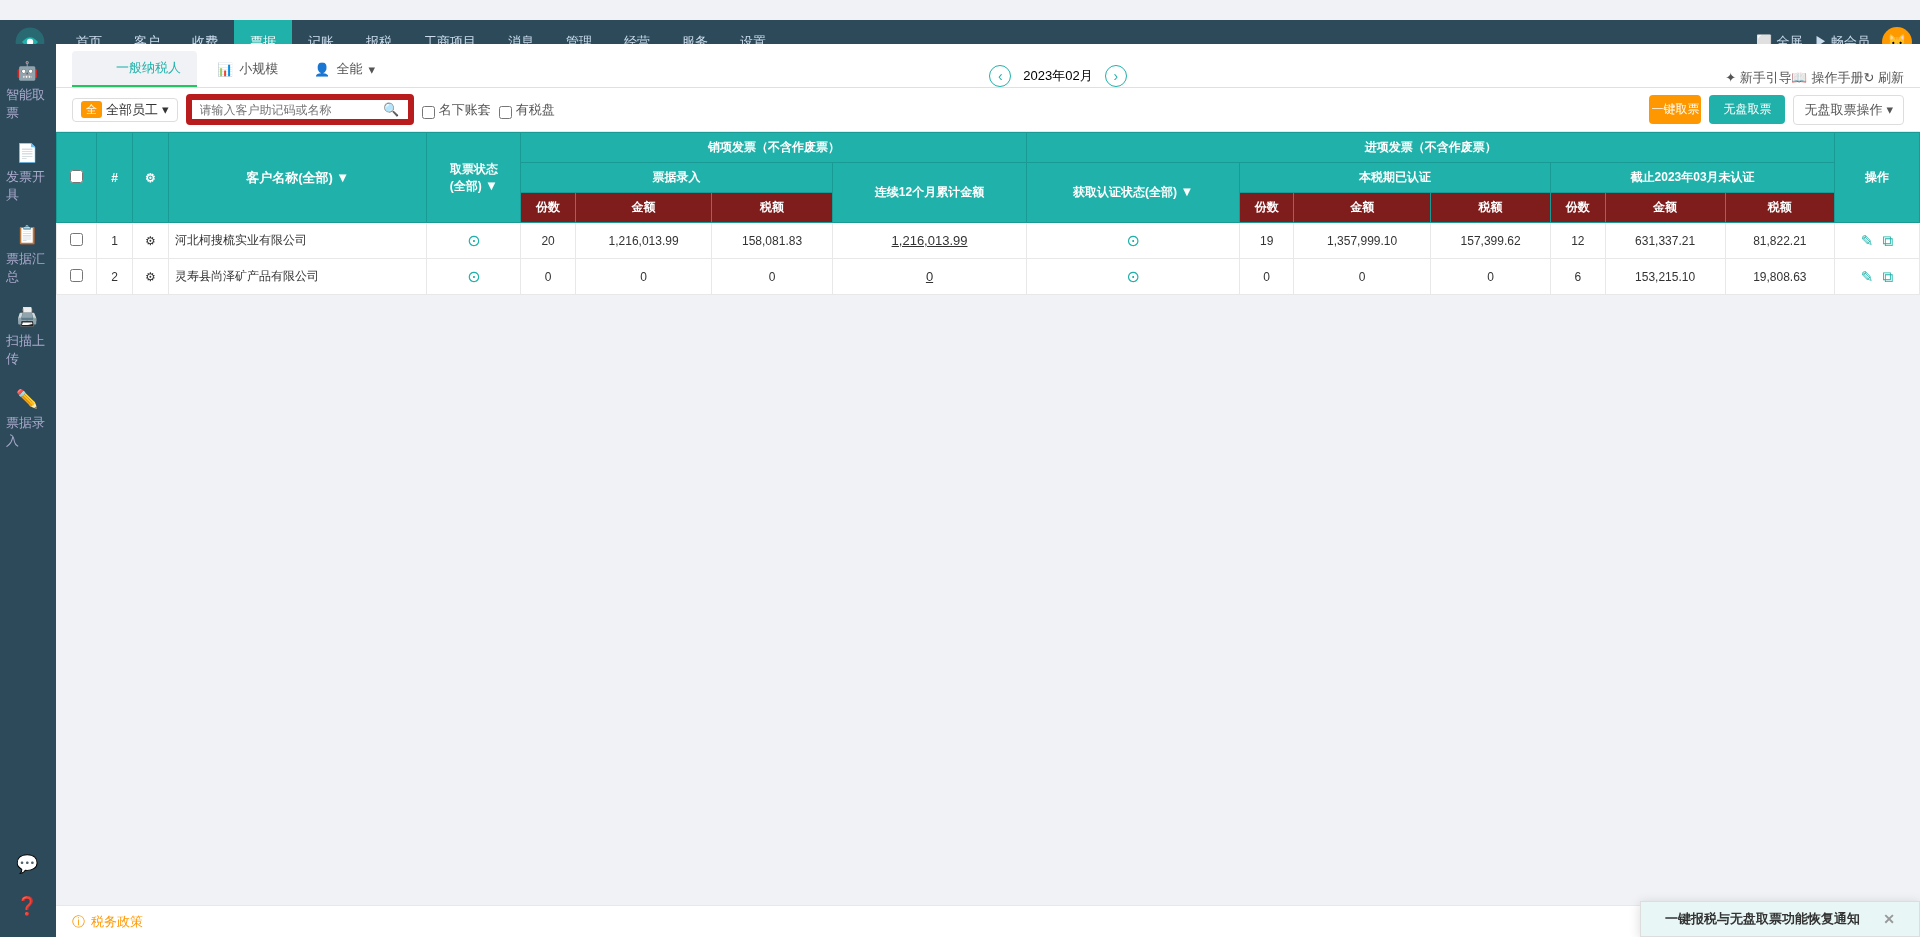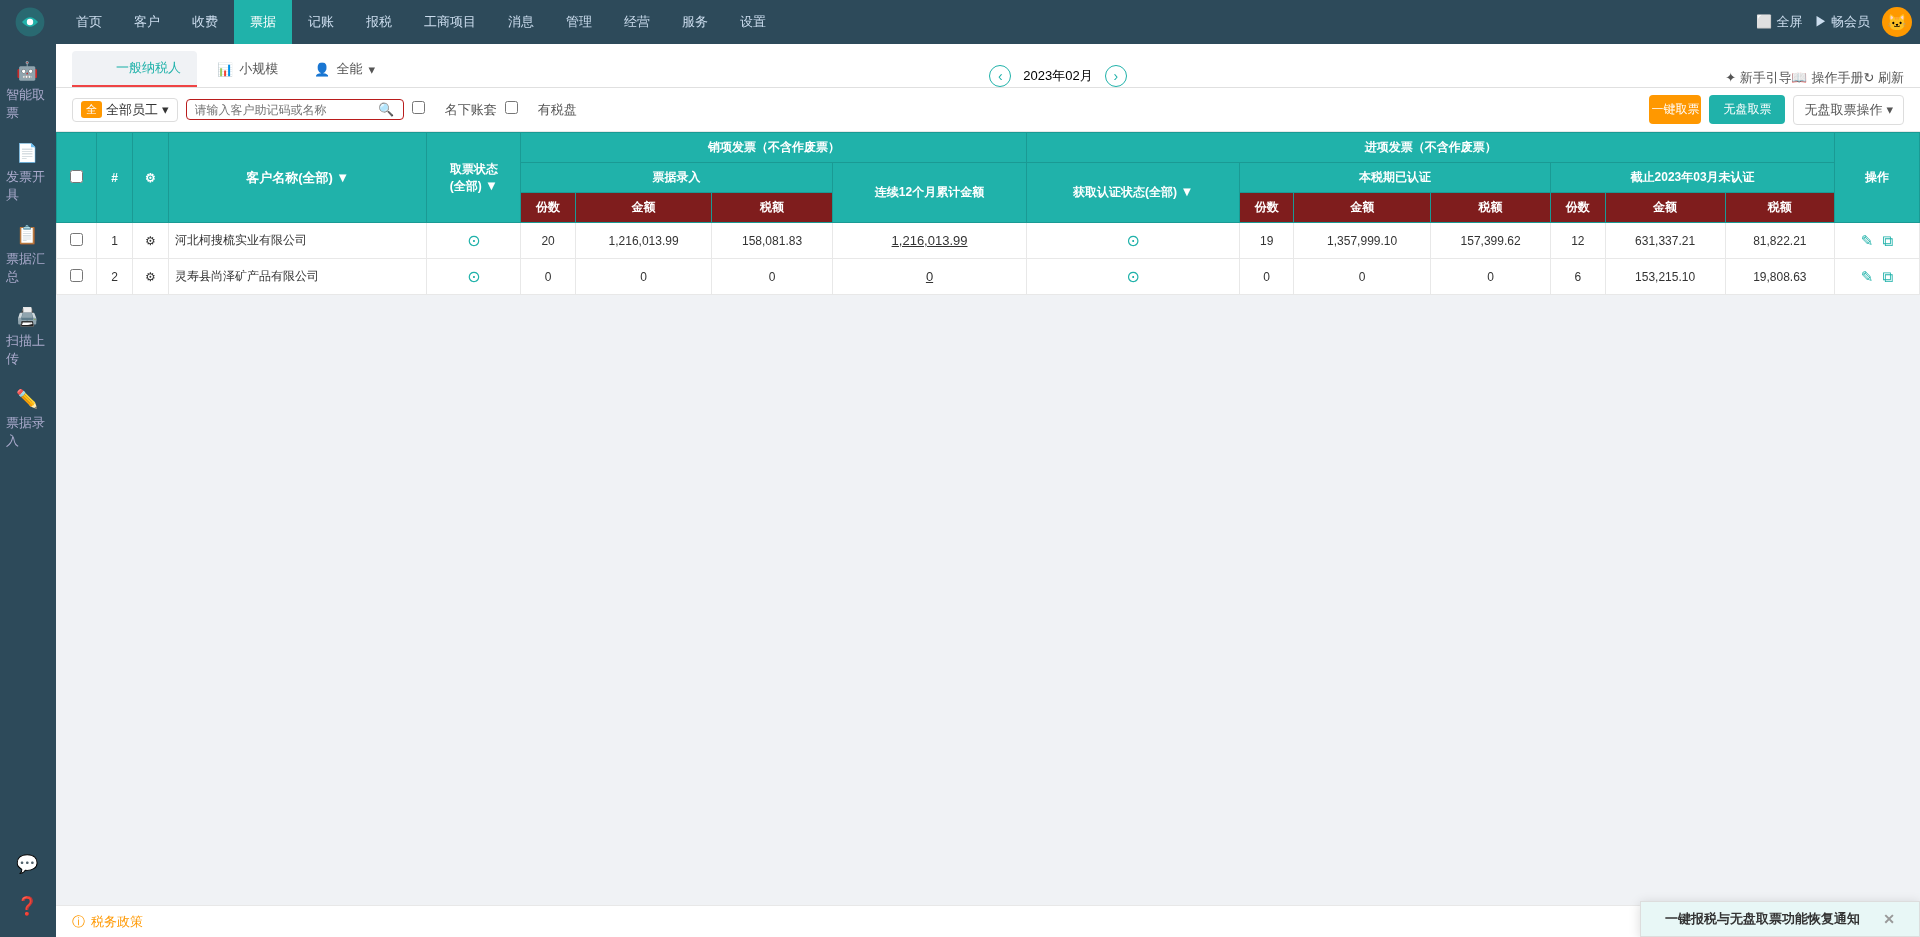--- a/index.html
+++ b/index.html
@@ -6,20 +6,21 @@
     body { background: #f0f2f5; overflow: hidden; width: 1920px; height: 937px; }
 
     
     .top-nav {
       height: 44px;
       background: #2d4a5a;
       display: flex;
       align-items: center;
       padding: 0 8px;
       color: #fff;
+      margin-top: 20px;
     }
     .top-nav .logo {
       width: 44px;
       height: 44px;
       display: flex;
       align-items: center;
       justify-content: center;
       margin-right: 8px;
     }
     .top-nav .logo svg { width: 32px; height: 32px; }
@@ -118,21 +119,21 @@
       color: #555;
       font-size: 13px;
       display: flex;
       align-items: center;
       gap: 6px;
       height: 36px;
     }
     .tab.active {
       background: #f0f2f5;
       color: #20b2aa;
-      border-bottom: 2px solid #ef4444;
+      border-bottom: 2px solid #22c55e;
       padding-left: 44px;
     }
     .tab-nav-center {
       flex: 1;
       display: flex;
       justify-content: center;
       align-items: center;
       gap: 12px;
     }
     .tab-month-btn {
@@ -178,36 +179,36 @@
     .employee-select .tag {
       background: #ff9800;
       color: #fff;
       border-radius: 3px;
       padding: 1px 5px;
       font-size: 11px;
     }
     .search-box {
       display: flex;
       align-items: center;
-      border: 1px solid #b91c1c;
+      border: 6px solid #b91c1c;
       border-radius: 4px;
       padding: 2px 8px;
       gap: 4px;
     }
     .search-box input {
       border: none;
       outline: none;
       font-size: 12px;
       width: 180px;
       color: #999;
     }
     .checkbox-label {
       display: flex;
-      align-items: flex-start;
-      gap: 20px;
+      align-items: flex-end;
+      gap: 4px;
       font-size: 12px;
       color: #555;
       cursor: pointer;
     }
     .spacer { flex: 1; }
     .btn-orange {
       background: #ff9800;
       color: #fff;
       border: none;
       border-radius: 4px;

